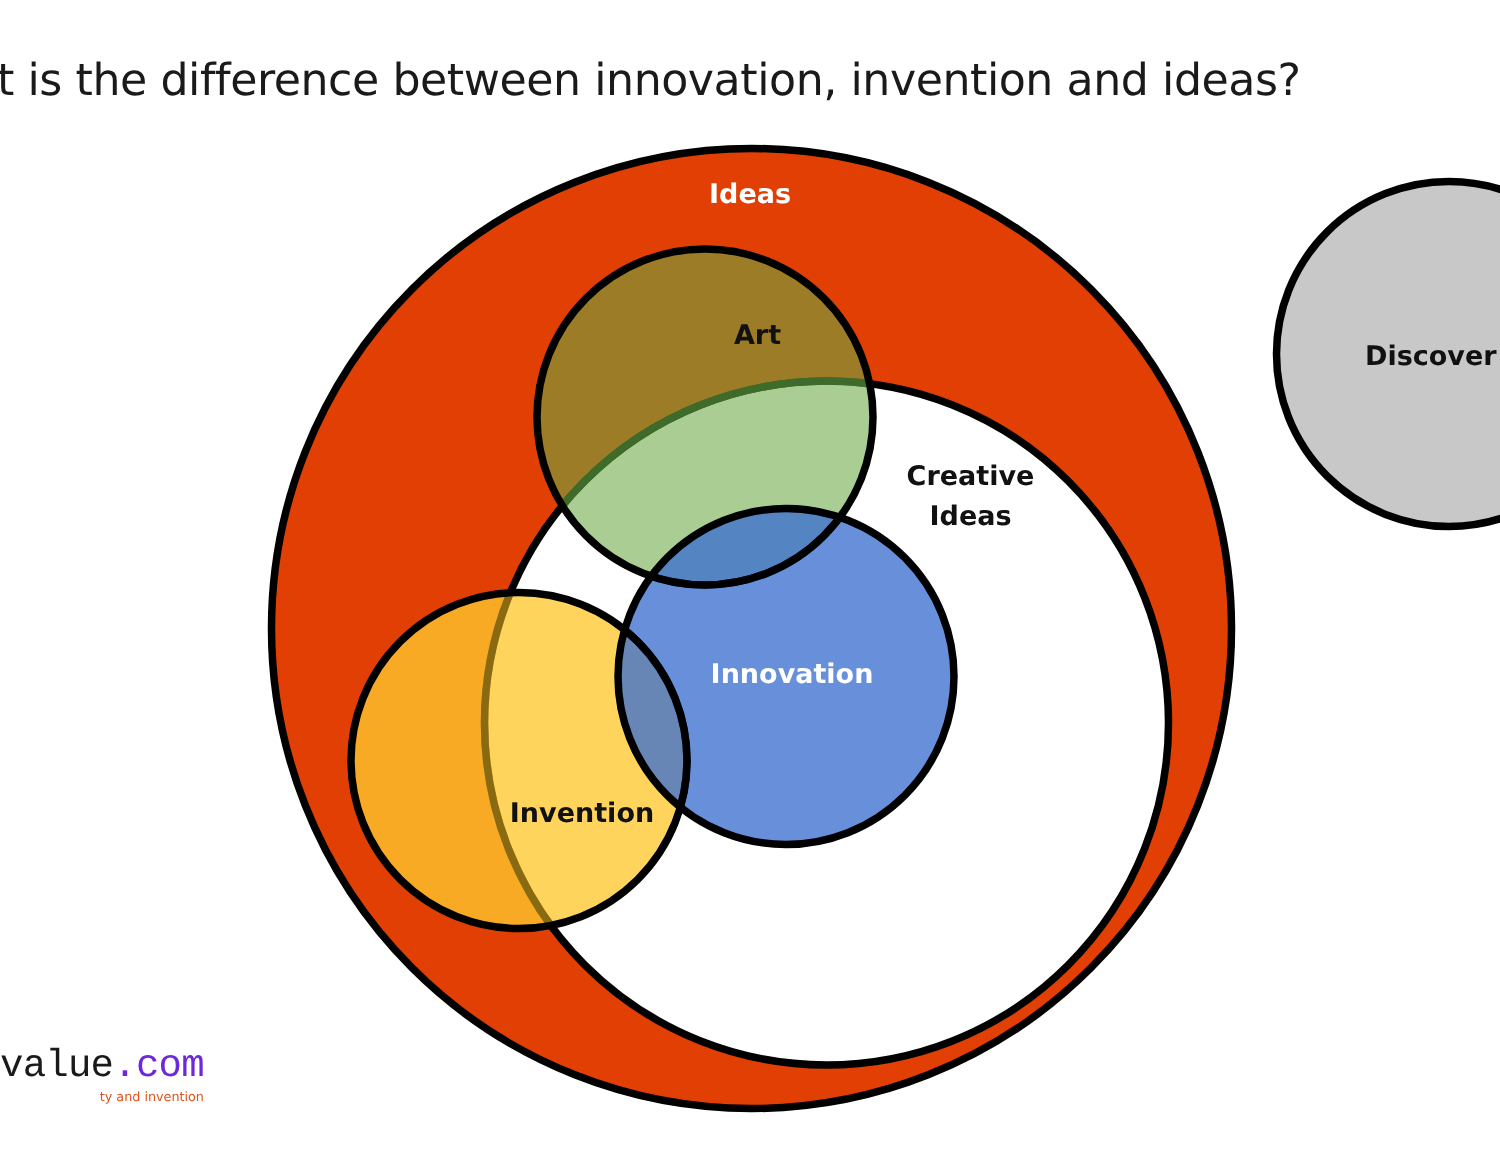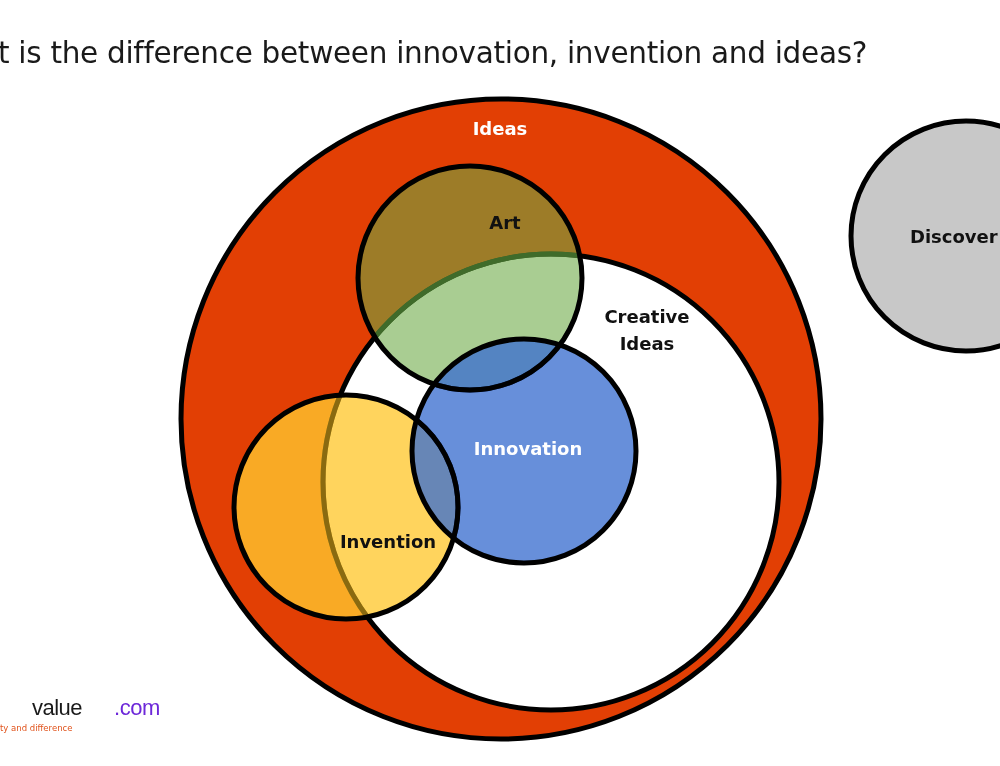--- a/index.html
+++ b/index.html
@@ -9,20 +9,21 @@
       width: 1000px;
       height: 766px;
       overflow: hidden;
       font-family: "DejaVu Sans", "Liberation Sans", sans-serif;
     }
     .page {
       position: relative;
       width: 1000px;
       height: 766px;
       background: #ffffff;
+      text-align: right;
     }
     .title {
       position: absolute;
       left: -2px;
       top: 36px;
       font-family: "DejaVu Sans", sans-serif;
       font-size: 29.5px;
       color: #1a1a1a;
       white-space: nowrap;
       letter-spacing: -0.3px;
@@ -37,25 +38,24 @@
       font-weight: bold;
       font-size: 18px;
     }
     .logo {
       position: absolute;
       left: 0;
       top: 695px;
       white-space: nowrap;
     }
     .logo-main {
-      font-family: Liberation Sans, sans-serif;
-      font-size: 22px;
+      font-family: Liberation Mono, monospace;
+      font-size: 26px;
       color: #1a1a1a;
       letter-spacing: -0.5px;
-      margin-left: 32px;
     }
     .logo-accent {
       color: #6d28d9;
     }
     .logo-tag {
       display: block;
       font-family: "DejaVu Sans", sans-serif;
       font-size: 8.5px;
       color: #e0531c;
       margin-top: 2px;
@@ -112,16 +112,16 @@
     <text class="lbl" x="505" y="229" text-anchor="middle" fill="#111111">Art</text>
     <text class="lbl" x="647" y="323" text-anchor="middle" fill="#111111">Creative</text>
     <text class="lbl" x="647" y="350" text-anchor="middle" fill="#111111">Ideas</text>
     <text class="lbl" x="528" y="455" text-anchor="middle" fill="#ffffff">Innovation</text>
     <text class="lbl" x="388" y="548" text-anchor="middle" fill="#111111">Invention</text>
     <text class="lbl" x="910" y="243" text-anchor="start" fill="#111111">Discover</text>
   </svg>
 
   <div class="logo">
     <span class="logo-main">value</span><span class="logo-main logo-accent">.com</span>
-    <span class="logo-tag">ty and difference</span>
+    <span class="logo-tag">ty and invention</span>
   </div>
 
 </div>
 
 </body></html>

